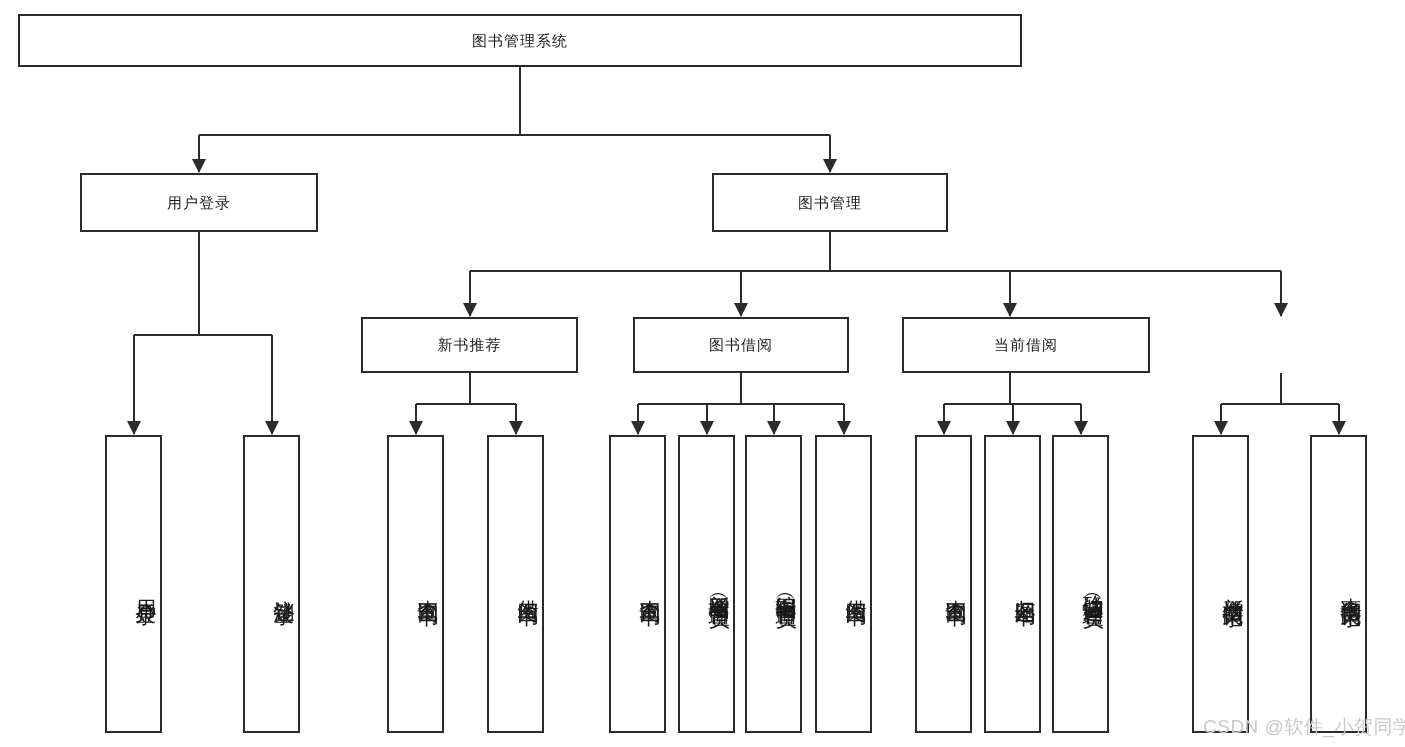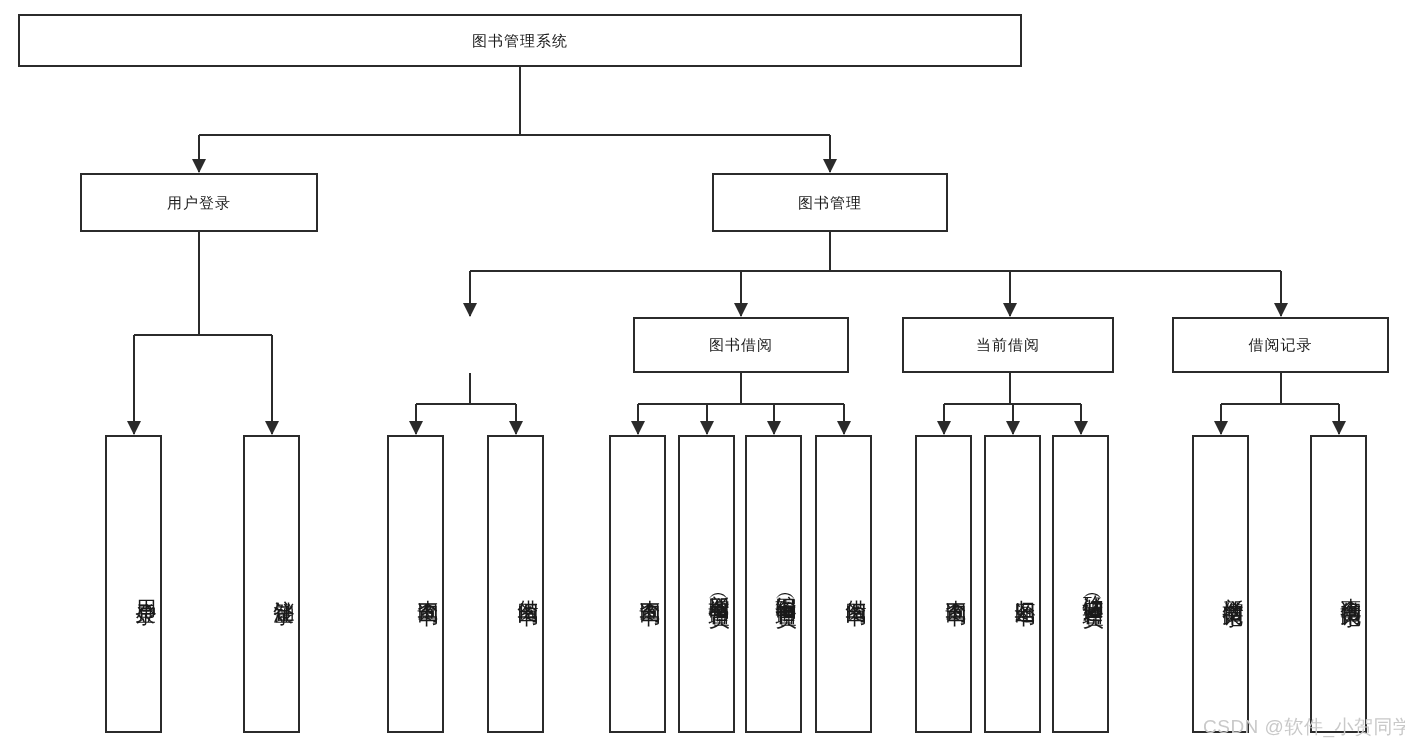--- a/index.html
+++ b/index.html
@@ -75,28 +75,28 @@
     <span class="node-label">图书管理系统</span>
   </div>
 
   <div class="node horiz" id="node-l2-0" style="left: 80px; top: 173px; width: 238px; height: 59px;">
     <span class="node-label">用户登录</span>
   </div>
   <div class="node horiz" id="node-l2-1" style="left: 712px; top: 173px; width: 236px; height: 59px; text-align: right;">
     <span class="node-label">图书管理</span>
   </div>
 
+  <div class="node horiz" id="node-l3-0" style="left: 361px; top: 317px; width: 217px; height: 56px;">
+    <span class="node-label">新书推荐</span>
+  </div>
   <div class="node horiz" id="node-l3-1" style="left: 633px; top: 317px; width: 216px; height: 56px;">
     <span class="node-label">图书借阅</span>
   </div>
-  <div class="node horiz" id="node-l3-2" style="left: 902px; top: 317px; width: 212px; height: 56px;">
+  <div class="node horiz" id="node-l3-2" style="left: 902px; top: 317px; width: 248px; height: 56px;">
     <span class="node-label">当前借阅</span>
-  </div>
-  <div class="node horiz" id="node-l3-3" style="left: 1172px; top: 317px; width: 217px; height: 56px;">
-    <span class="node-label">借阅记录</span>
   </div>
 
   <div class="node vert" id="node-leaf-0" style="left: 105px; top: 435px; width: 57px; height: 298px;">
     <span class="node-label">用户登录</span>
   </div>
   <div class="node vert" id="node-leaf-1" style="left: 243px; top: 435px; width: 57px; height: 298px;">
     <span class="node-label">注销登录</span>
   </div>
   <div class="node vert" id="node-leaf-2" style="left: 387px; top: 435px; width: 57px; height: 298px;">
     <span class="node-label">查询图书</span>

